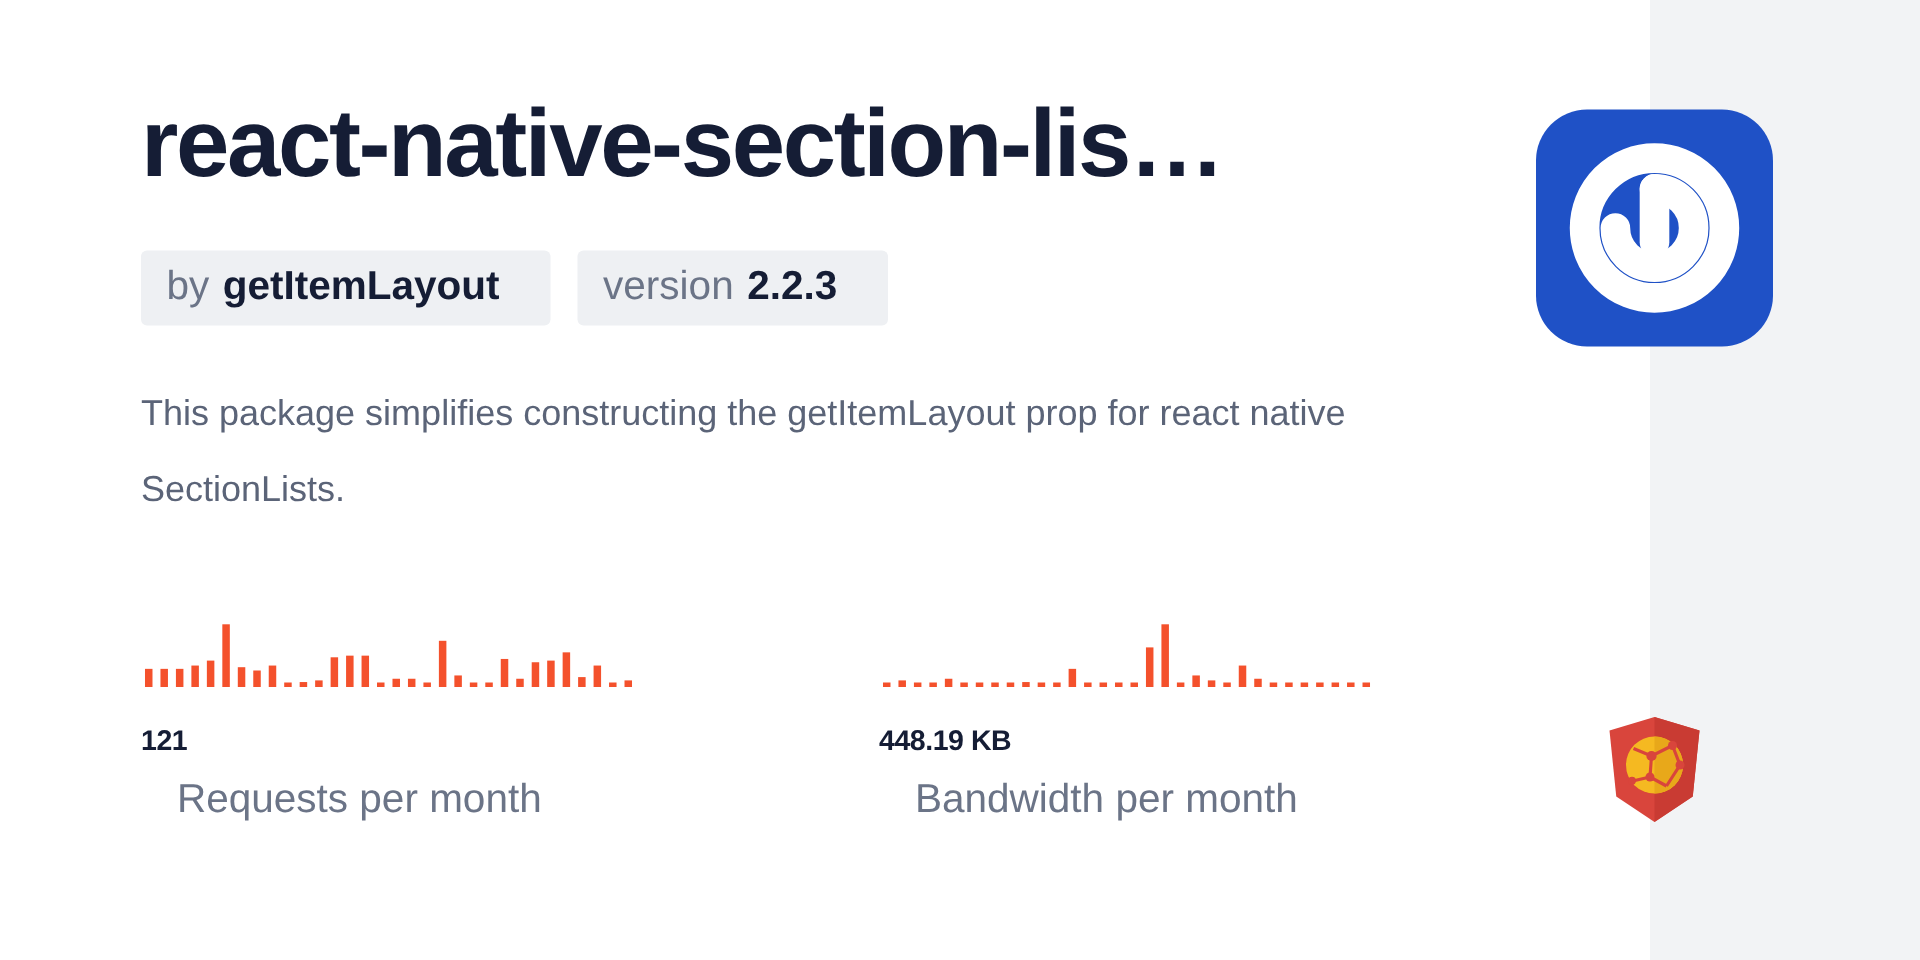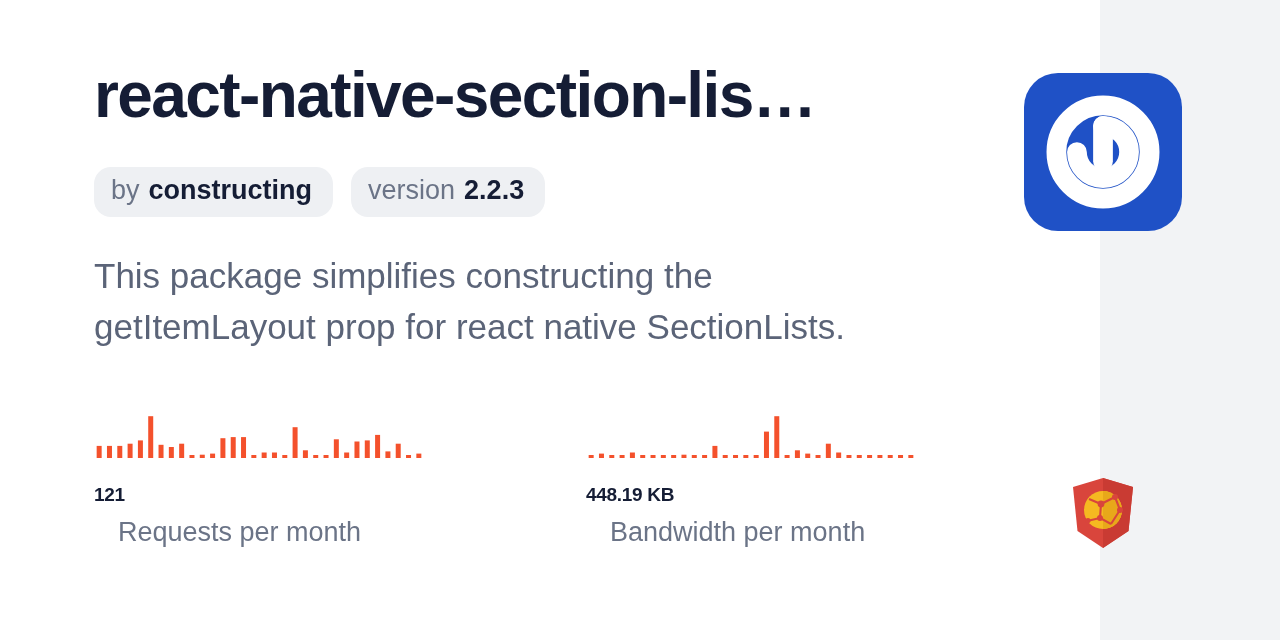--- a/index.html
+++ b/index.html
@@ -28,34 +28,34 @@
     color:#151d35; line-height:1.05;
     white-space:nowrap; overflow:hidden;
   }
 
   #badges {
     position:absolute; left:94px; top:167px;
     display:flex; gap:18px; align-items:center;
   }
   .badge {
     background:#eef0f3;
-    border-radius:17px;
-    padding:9px 21px 11px 17px;
+    border-radius:4px;
+    padding:9px 34px 11px 17px;
     font-size:27px;
     line-height:1.1;
     color:#6b7487;
     white-space:nowrap;
     display:flex; align-items:baseline; gap:9px;
   }
   .badge .strong { color:#151d35; font-weight:700; }
 
   #description {
     position:absolute; left:94px; top:250px;
     width:830px;
-    font-size:35px; line-height:51px;
+    font-size:24px; line-height:51px;
     color:#5b6478;
   }
 
   
   .stat { position:absolute; top:410px; }
   #stat-requests { left:94px; }
   #stat-bandwidth { left:586px; }
 
   .spark {
     position:relative;
@@ -96,21 +96,21 @@
 
 <div id="card">
 
   <div id="right-panel"></div>
 
   <h1 id="title">react-native-section-lis…</h1>
 
   <div id="badges">
     <div class="badge">
       <span>by</span>
-      <span class="strong">constructing</span>
+      <span class="strong">getItemLayout</span>
     </div>
     <div class="badge">
       <span>version</span>
       <span class="strong">2.2.3</span>
     </div>
   </div>
 
   <p id="description">This package simplifies constructing the getItemLayout prop for react native SectionLists.</p>
 
   <div class="stat" id="stat-requests">

